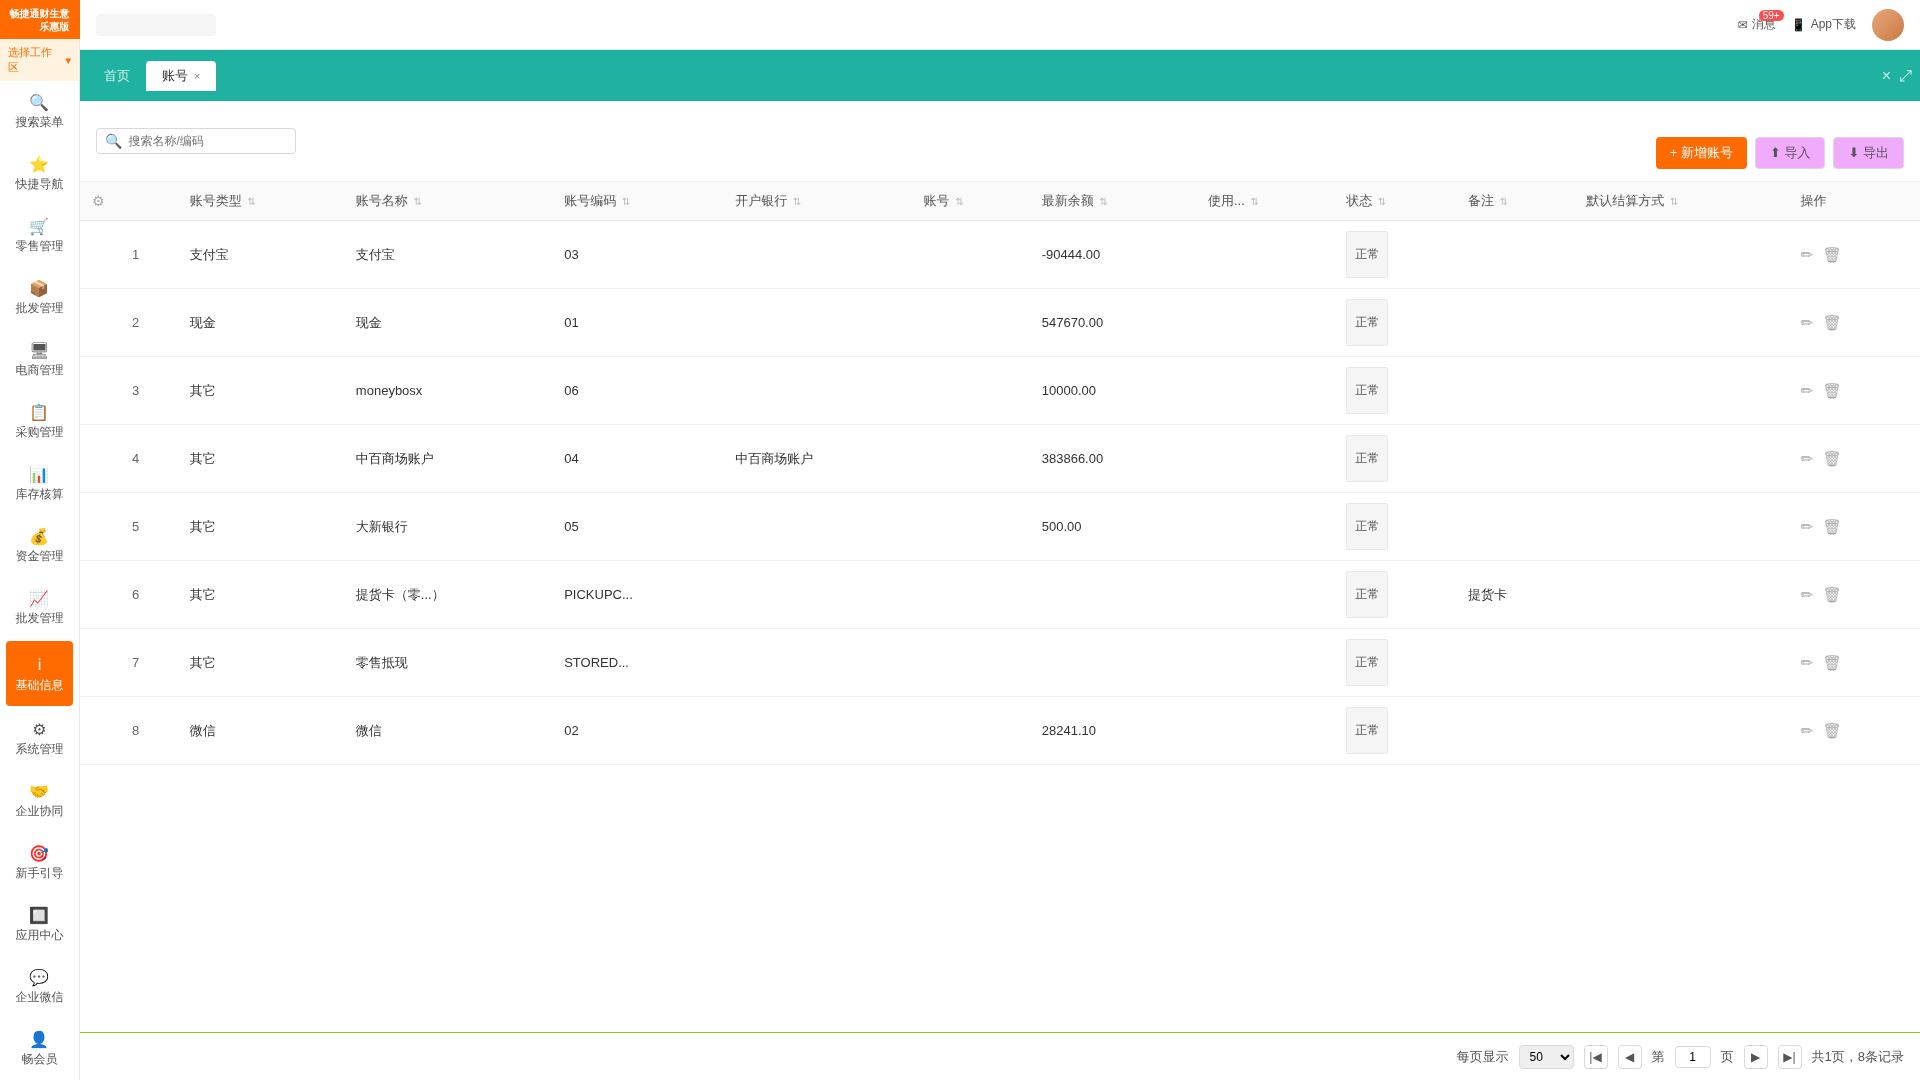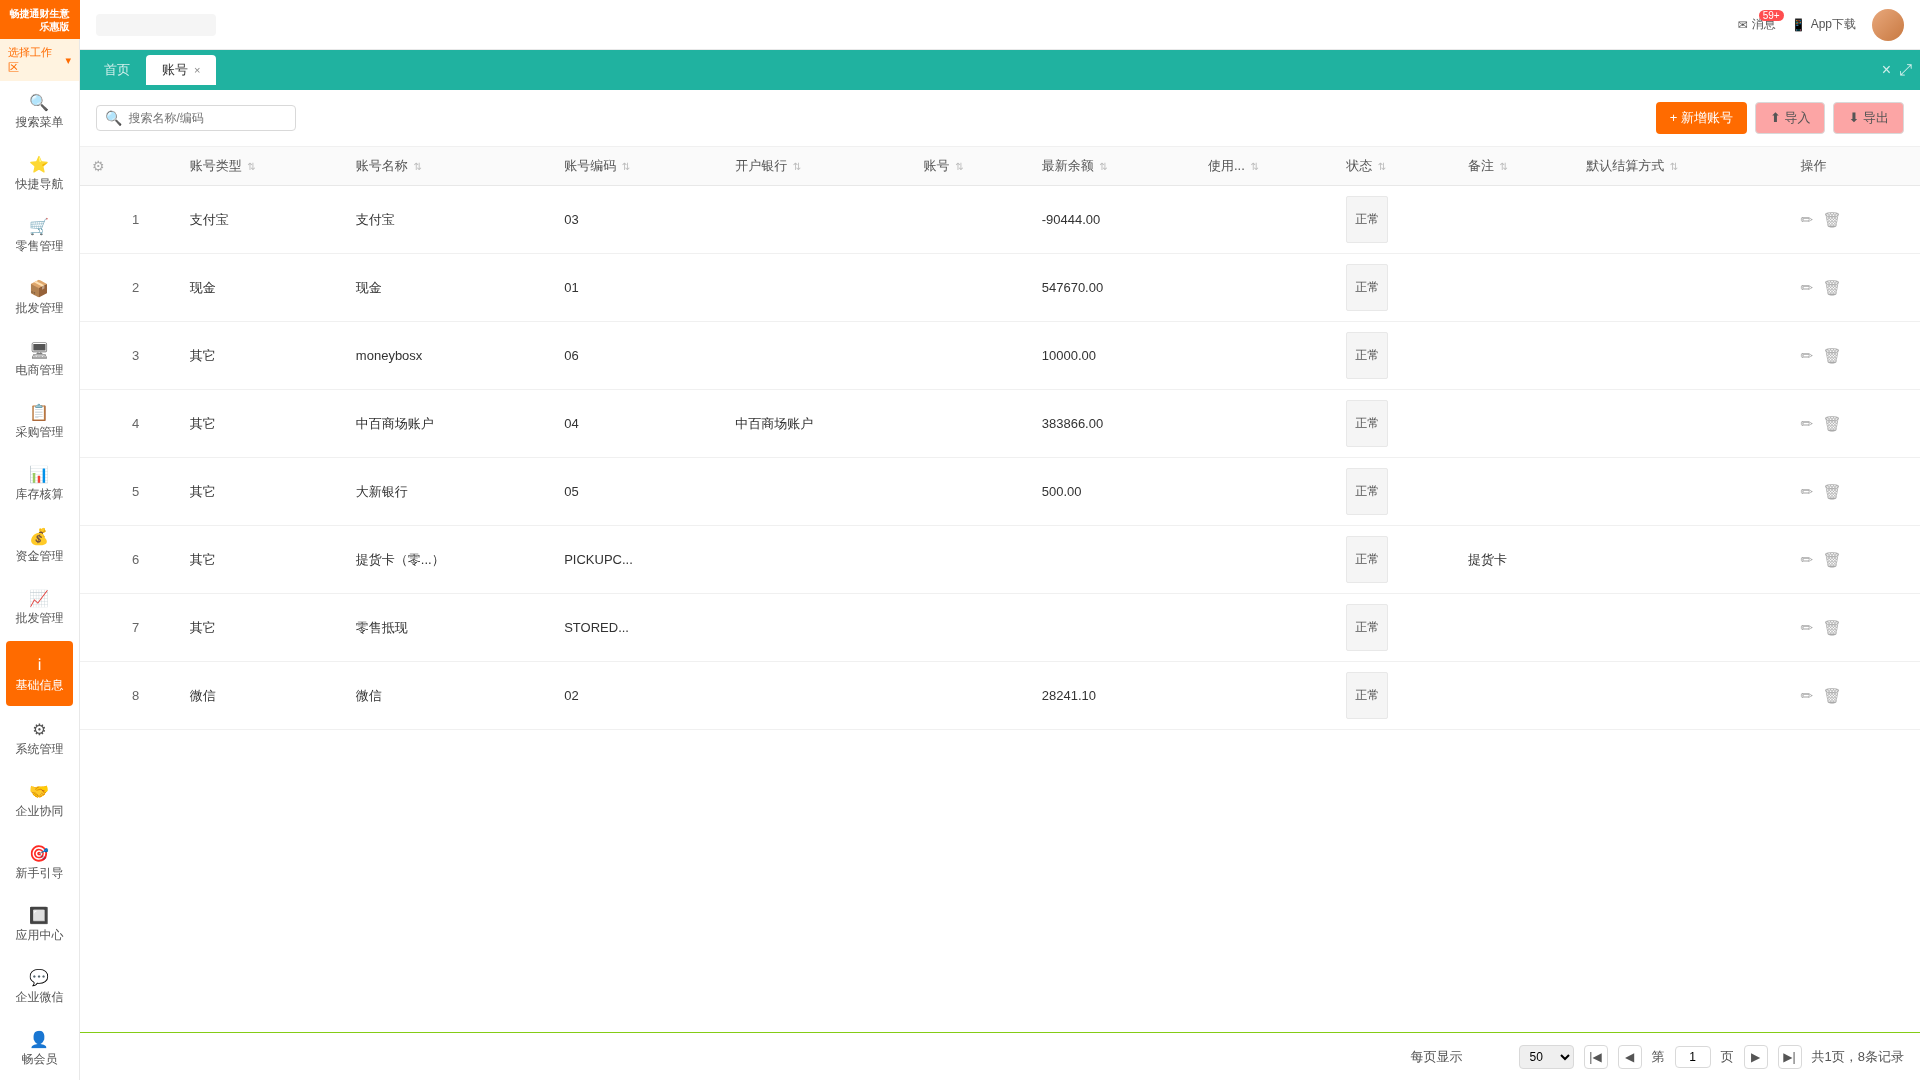--- a/index.html
+++ b/index.html
@@ -99,21 +99,21 @@
       right: -8px;
       min-width: 16px;
       text-align: center;
     }
     .app-download { display: flex; align-items: center; gap: 4px; cursor: pointer; }
     .avatar { width: 32px; height: 32px; border-radius: 50%; background: #ccc; cursor: pointer; }
 
     
     .tabs-bar {
       background: #20b2a0;
-      height: 40px;
+      height: 51px;
       display: flex;
       align-items: center;
       padding: 0 8px;
       flex-shrink: 0;
     }
     .tab {
       padding: 6px 16px;
       font-size: 13px;
       cursor: pointer;
       border-radius: 4px 4px 0 0;
@@ -158,35 +158,35 @@
       gap: 6px;
     }
     .search-box input {
       border: none;
       outline: none;
       font-size: 12px;
       color: #999;
       width: 100%;
     }
     .search-icon { color: #aaa; font-size: 14px; }
-    .toolbar-buttons { display: flex; align-items: flex-end; gap: 8px; }
+    .toolbar-buttons { display: flex; align-items: flex-end; gap: 8px; margin-top: 24px; }
     .btn-primary {
       background: #ff6b00;
       color: white;
       border: none;
       padding: 7px 14px;
       border-radius: 4px;
       font-size: 13px;
       cursor: pointer;
       display: flex;
       align-items: center;
       gap: 4px;
     }
     .btn-default {
-      background: #fca5a5;
+      background: #f0abfc;
       color: #555;
       border: 1px solid #d9d9d9;
       padding: 6px 14px;
       border-radius: 4px;
       font-size: 13px;
       cursor: pointer;
       display: flex;
       align-items: center;
       gap: 4px;
     }
@@ -242,21 +242,20 @@
       font-size: 13px;
       color: #555;
       flex-shrink: 0;
     }
     .page-size-select {
       border: 1px solid #d9d9d9;
       border-radius: 4px;
       padding: 3px 6px;
       font-size: 12px;
       cursor: pointer;
-      margin-left: 46px;
     }
     .page-nav-btn {
       width: 24px;
       height: 24px;
       border: 1px solid #d9d9d9;
       background: white;
       border-radius: 4px;
       cursor: pointer;
       font-size: 12px;
       display: flex;

